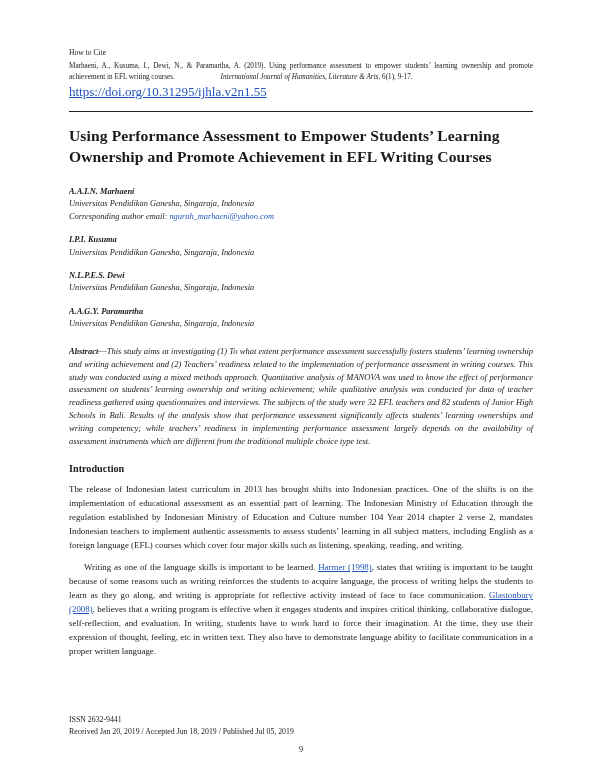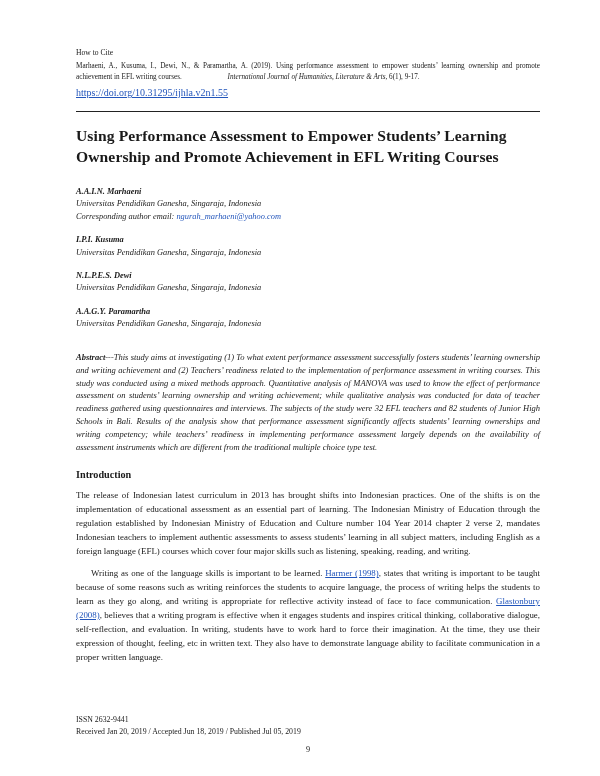--- a/index.html
+++ b/index.html
@@ -10,21 +10,21 @@
   body {
     width: 600px;
     height: 776px;
     font-family: "Liberation Serif", serif;
     color: #1a1a1a;
     position: relative;
     overflow: hidden;
   }
   .page {
     position: absolute;
-    left: 8px; top: 0;
+    left: 1px; top: 0;
     width: 495px;
     height: 776px;
     padding: 0;
   }
   .content {
     position: absolute;
     left: 68px;
     top: 48px;
     width: 464px;
   }
@@ -35,21 +35,21 @@
     line-height: 1.35;
     margin-bottom: 3px;
   }
   .howto-text {
     font-size: 7.2px;
     line-height: 1.45;
     text-align: justify;
   }
   .howto-text .ital { font-style: italic; padding-left: 44px; }
   .doi-link {
-    font-size: 10px;
+    font-size: 13px;
     color: #2255bb;
     text-decoration: underline;
     display: inline-block;
     margin-top: 2px;
   }
 
   .rule {
     border: none;
     border-top: 1px solid #222;
     margin: 11px 0 14px 0;
@@ -83,21 +83,21 @@
     font-size: 8.4px;
     font-style: italic;
     line-height: 1.5;
   }
   .author-email .mail {
     color: #2255bb;
   }
 
   
   .abstract {
-    margin-top: 20px;
+    margin-top: 14px;
     font-size: 8.5px;
     font-style: italic;
     line-height: 1.52;
     text-align: justify;
   }
   .abstract b { font-weight: bold; }
   .keywords {
     margin-top: 5px;
     font-size: 8.5px;
     font-style: italic;

